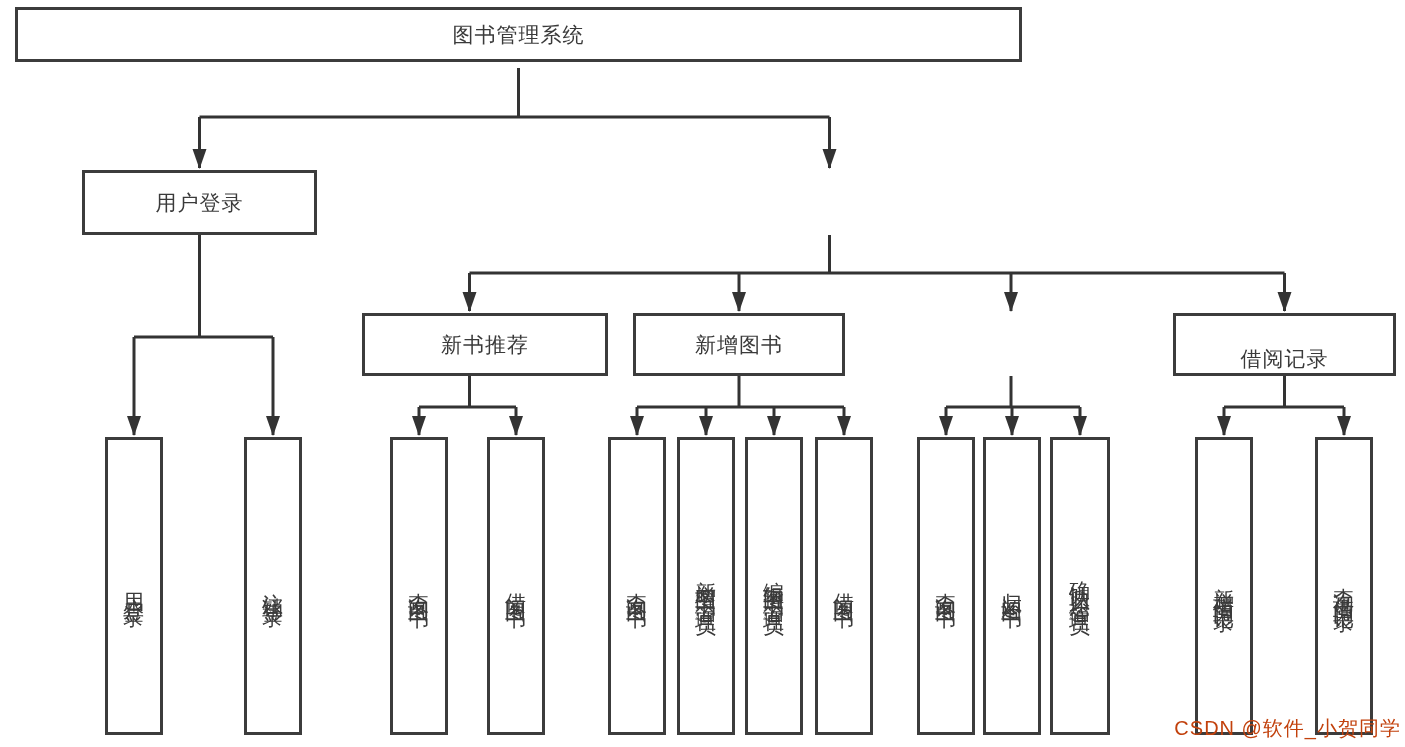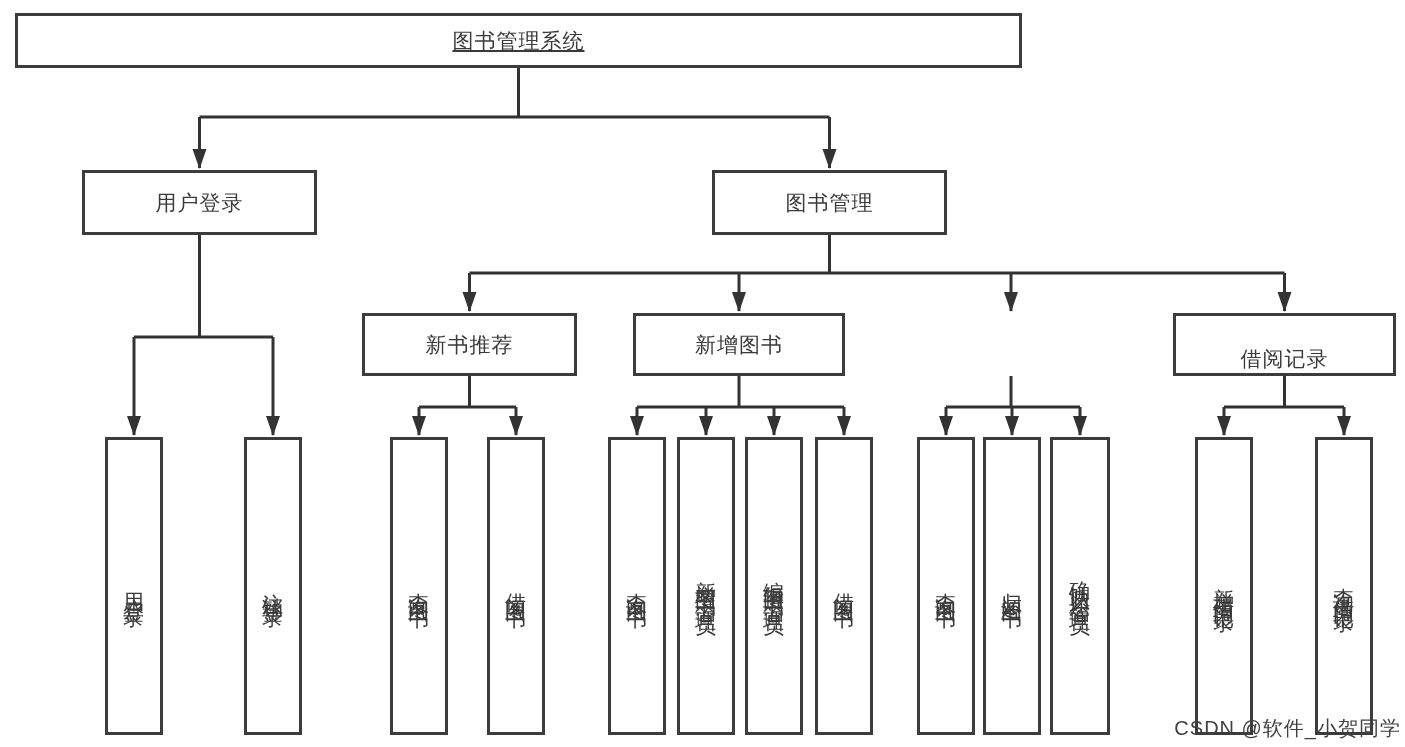--- a/index.html
+++ b/index.html
@@ -43,21 +43,21 @@
   .leaf .v-label {
     writing-mode: vertical-rl;
     letter-spacing: 5px;
     line-height: 1.1;
   }
   #watermark {
     position: absolute;
     right: 4px;
     bottom: 5px;
     font-size: 20px;
-    color: #404040;
+    color: #c2410c;
     z-index: 5;
     letter-spacing: 1px;
     text-align: center;
   }
 </style>
 </head>
 <body>
 
 <div id="stage">
 
@@ -104,32 +104,29 @@
       <path d="M1012,407 V435" marker-end="url(#arw)"></path>
       <path d="M1080,407 V435" marker-end="url(#arw)"></path>
 
       <path d="M1284.5,376 V407"></path>
       <path d="M1224,407 H1344"></path>
       <path d="M1224,407 V435" marker-end="url(#arw)"></path>
       <path d="M1344,407 V435" marker-end="url(#arw)"></path>
     </g>
   </svg>
 
-  <div class="node" style="left:15px; top:13px; width:1007px; height:55px;text-decoration:underline;">
+  <div class="node" style="left:15px; top:7px; width:1007px; height:55px;">
     <span>图书管理系统</span>
   </div>
 
   <div class="node" style="left:82px; top:170px; width:235px; height:65px;">
     <span>用户登录</span>
   </div>
-  <div class="node" style="left:712px; top:170px; width:235px; height:65px;">
-    <span>图书管理</span>
-  </div>
 
-  <div class="node" style="left:362px; top:313px; width:215px; height:63px;font-family:Liberation Mono, monospace;">
+  <div class="node" style="left:362px; top:313px; width:246px; height:63px;font-family:Liberation Mono, monospace;">
     <span>新书推荐</span>
   </div>
   <div class="node" style="left:633px; top:313px; width:212px; height:63px;">
     <span>新增图书</span>
   </div>
   <div class="node" style="left:1173px; top:313px; width:223px; height:63px;align-items:flex-end;">
     <span>借阅记录</span>
   </div>
 
   <div class="leaf" style="left:105px; top:437px; width:58px; height:298px;">

